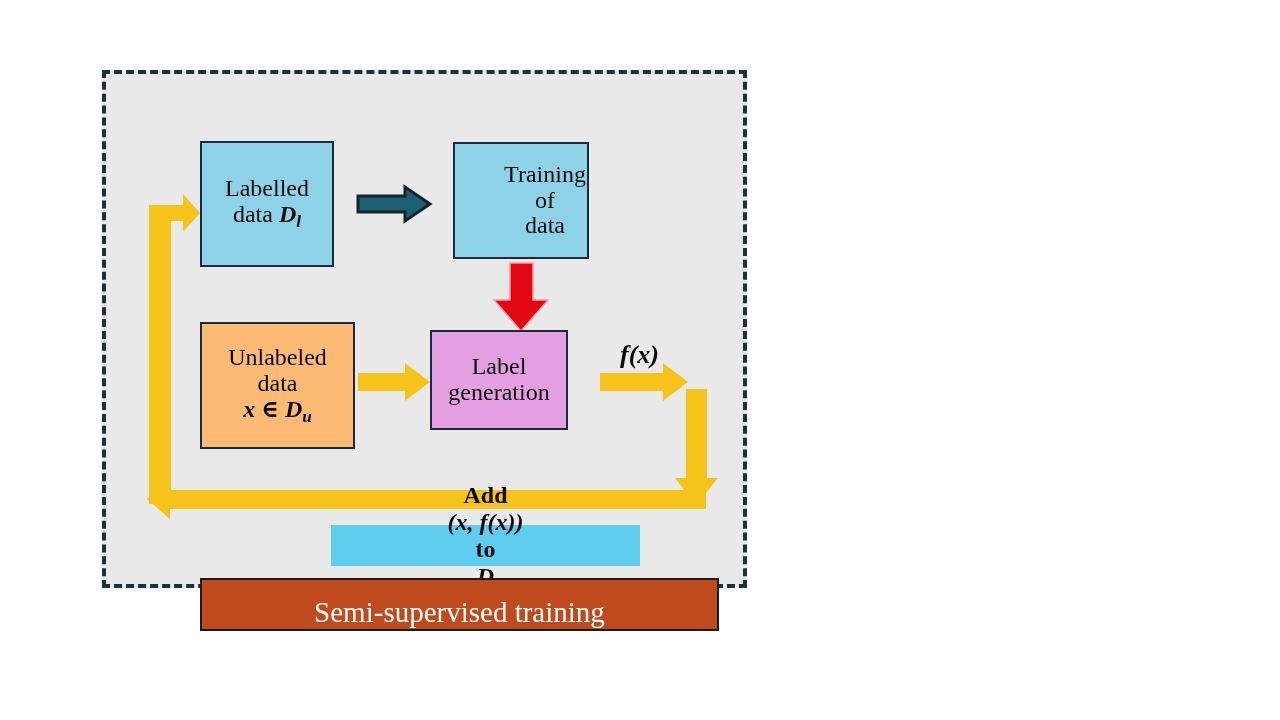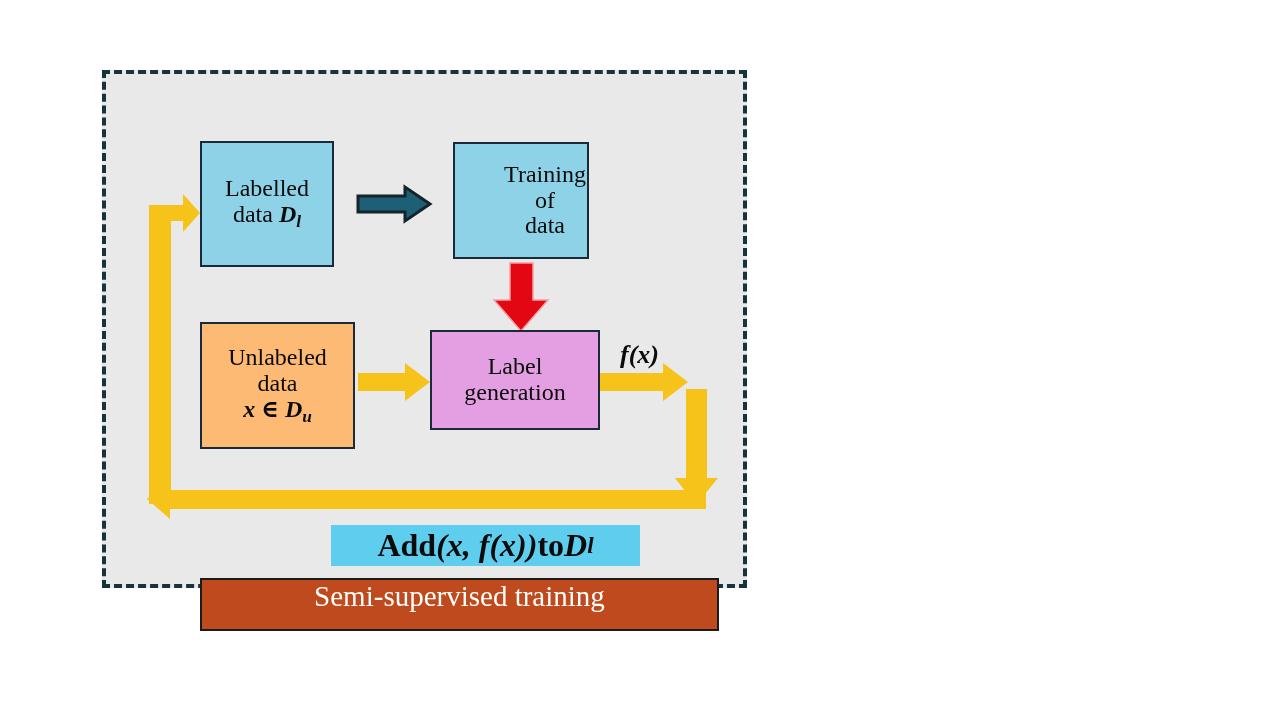--- a/index.html
+++ b/index.html
@@ -23,37 +23,37 @@
     color:#0b0b0b;
     line-height:1.08;
   }
 
   #box-labelled{left:200px;top:141px;width:134px;height:126px;
     background:#8ed2e8;font-size:24px;}
   #box-training{left:453px;top:142px;width:136px;height:117px;
     background:#8ed2e8;font-size:24px;padding-left:48px;}
   #box-unlabeled{left:200px;top:322px;width:155px;height:127px;
     background:#fdba74;font-size:24px;}
-  #box-labelgen{left:430px;top:330px;width:170px;height:100px;
+  #box-labelgen{left:430px;top:330px;width:138px;height:100px;
     background:#e49fe2;font-size:24px;}
 
   .node .lines{display:block;}
   .node .ln{display:block;white-space:nowrap;}
   .mathb{font-weight:bold;font-style:italic;}
   .sub{font-size:0.72em;vertical-align:-0.28em;font-style:italic;font-weight:bold;}
 
   #box-add{
     position:absolute;left:331px;top:525px;width:309px;height:41px;
     background:#5ecdee;display:flex;align-items:center;justify-content:center;
-    font-size:32px;font-weight:bold;color:#0b0b0b;white-space:nowrap;
+    font-size:24px;font-weight:bold;color:#0b0b0b;white-space:nowrap;flex-direction:column;
   }
   #box-semisup{
     position:absolute;left:200px;top:578px;width:519px;height:53px;
     background:#bf4a1d;border:2px solid #1b1b1b;box-sizing:border-box;
-    display:flex;align-items:flex-start;justify-content:center;
+    display:flex;align-items:flex-end;justify-content:center;
     font-size:29px;color:#ffffff;white-space:nowrap;
   }
 
   #fx-label{
     position:absolute;left:620px;top:340px;font-size:26px;
     font-weight:bold;font-style:italic;color:#0b0b0b;white-space:nowrap;
   }
 
   svg.overlay{position:absolute;left:0;top:0;width:1280px;height:720px;
     pointer-events:none;overflow:visible;}

